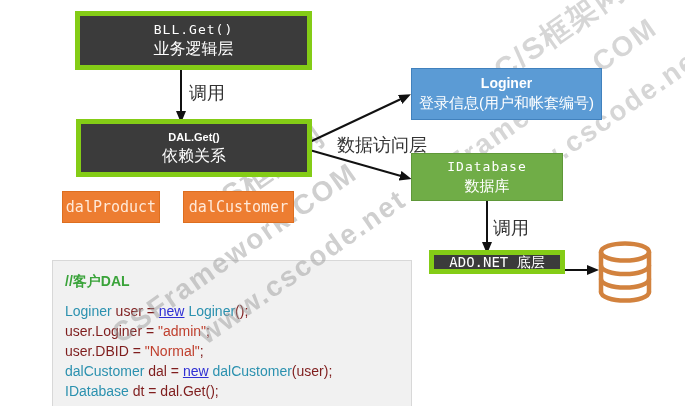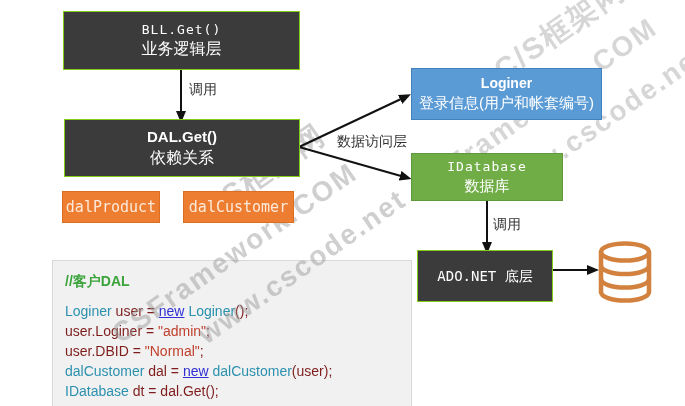--- a/index.html
+++ b/index.html
@@ -4,40 +4,40 @@
 <style>
   html,body{margin:0;padding:0;background:#fff;}
   .canvas{
     position:relative;width:685px;height:406px;background:#ffffff;overflow:hidden;
     font-family:"Liberation Sans","DejaVu Sans",sans-serif;
   }
   .abs{position:absolute;}
   
   .box{display:flex;flex-direction:column;align-items:center;justify-content:center;
        box-sizing:border-box;z-index:10;text-align:center;line-height:1.35;}
-  .dark{background:#3b3b3b;border:1px solid #84cc16;color:#fff;}
+  .dark{background:#3b3b3b;border:5px solid #84cc16;color:#fff;margin-left:12px;}
   .orange{background:#ed7d31;border:1px solid #dd6e1f;color:#ffe9d8;}
   .blue{background:#5b9bd5;border:1px solid #4181bd;color:#fff;}
   .green{background:#70ad47;border:1px solid #5f9839;color:#fff;}
   .mono{font-family:"DejaVu Sans Mono","Liberation Mono",monospace;}
   .t-mono{font-family:"DejaVu Sans Mono","Liberation Mono",monospace;font-size:13px;letter-spacing:1px;}
-  .t-bold{font-weight:bold;font-size:15px;}
+  .t-bold{font-weight:bold;font-size:11px;}
   .t-cjk{font-size:16px;}
   .t-cjk-sm{font-size:15px;}
 
   #bll-box{left:63px;top:11px;width:237px;height:59px;}
   #dal-box{left:64px;top:119px;width:236px;height:58px;}
   #dalproduct-box{left:62px;top:191px;width:98px;height:32px;font-size:15px;}
   #dalcustomer-box{left:183px;top:191px;width:111px;height:32px;font-size:15px;}
   #loginer-box{left:411px;top:68px;width:191px;height:52px;}
   #idatabase-box{left:411px;top:153px;width:152px;height:48px;}
-  #ado-box{left:417px;top:250px;width:136px;height:52px;font-size:14px;}
+  #ado-box{left:417px;top:250px;width:136px;height:24px;font-size:14px;}
 
   
-  .edge-label{z-index:12;color:#333;font-size:14px;white-space:nowrap;}
+  .edge-label{z-index:12;color:#333;font-size:18px;white-space:nowrap;}
   #label-call-top{left:189px;top:81px;}
   #label-dependency{left:337px;top:133px;}
   #label-call-right{left:493px;top:216px;}
 
   
   #arrow-layer{left:0;top:0;z-index:8;}
 
   
   #code-block{left:52px;top:233px;width:360px;height:163px;background:#f1f1f1;
      border:1px solid #d8d8d8;box-sizing:border-box;z-index:2;padding:12px 0 0 12px;margin-top:27px;}

